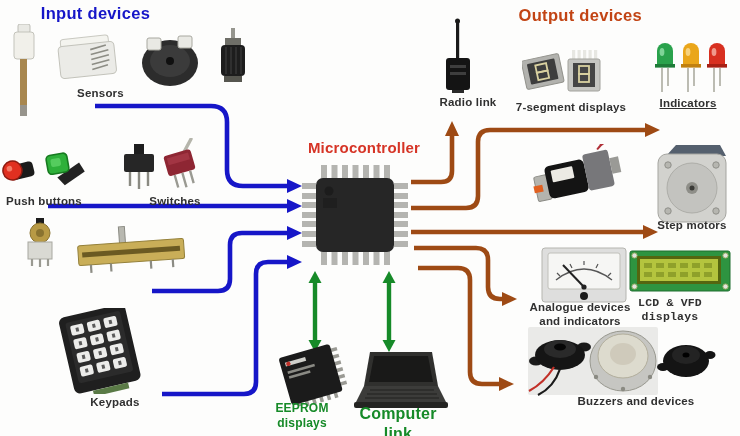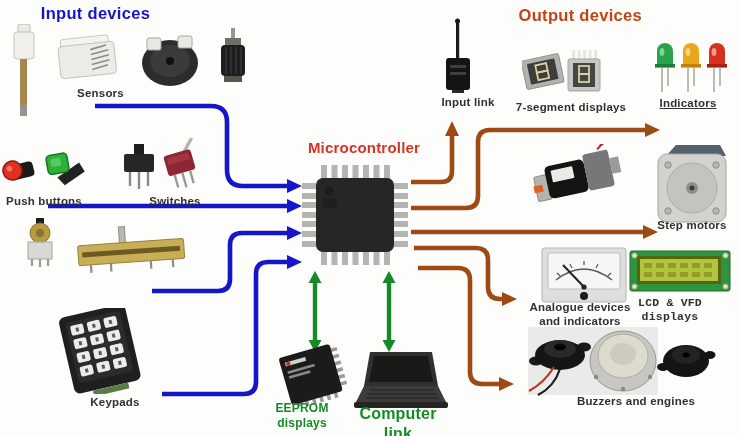--- a/index.html
+++ b/index.html
@@ -429,24 +429,24 @@
   <div class="lbl" style="left:0px;top:194px;width:88px;">Push buttons</div>
   <div class="lbl" style="left:132px;top:194px;width:86px;">Switches</div>
   <div class="lbl" style="left:72px;top:395px;width:86px;">Keypads</div>
 
   <div class="lbl green" style="left:258px;top:401px;width:88px;font-size:12px;">
     <span>EEPROM</span><br>
     <span>displays</span>
   </div>
   <div class="lbl green" style="left:348px;top:404px;width:100px;font-size:16px;">Computer link</div>
 
-  <div class="lbl" style="left:418px;top:95px;width:100px;">Input link</div>
+  <div class="lbl" style="left:418px;top:95px;width:100px;">Radio link</div>
   <div class="lbl" style="left:508px;top:100px;width:126px;">7-segment displays</div>
   <div class="lbl" style="left:644px;top:96px;width:88px;text-decoration:underline;">Indicators</div>
   <div class="lbl" style="left:644px;top:218px;width:96px;">Step motors</div>
   <div class="lbl" style="left:516px;top:300px;width:128px;">
     <span>Analogue devices</span><br>
     <span>and indicators</span>
   </div>
   <div class="lbl" style="left:608px;top:296px;width:124px;font-family:Liberation Mono, monospace;">LCD &amp; VFD displays</div>
-  <div class="lbl" style="left:560px;top:394px;width:152px;">Buzzers and engines</div>
+  <div class="lbl" style="left:560px;top:394px;width:152px;">Buzzers and devices</div>
 
 </div>
 
 </body></html>

